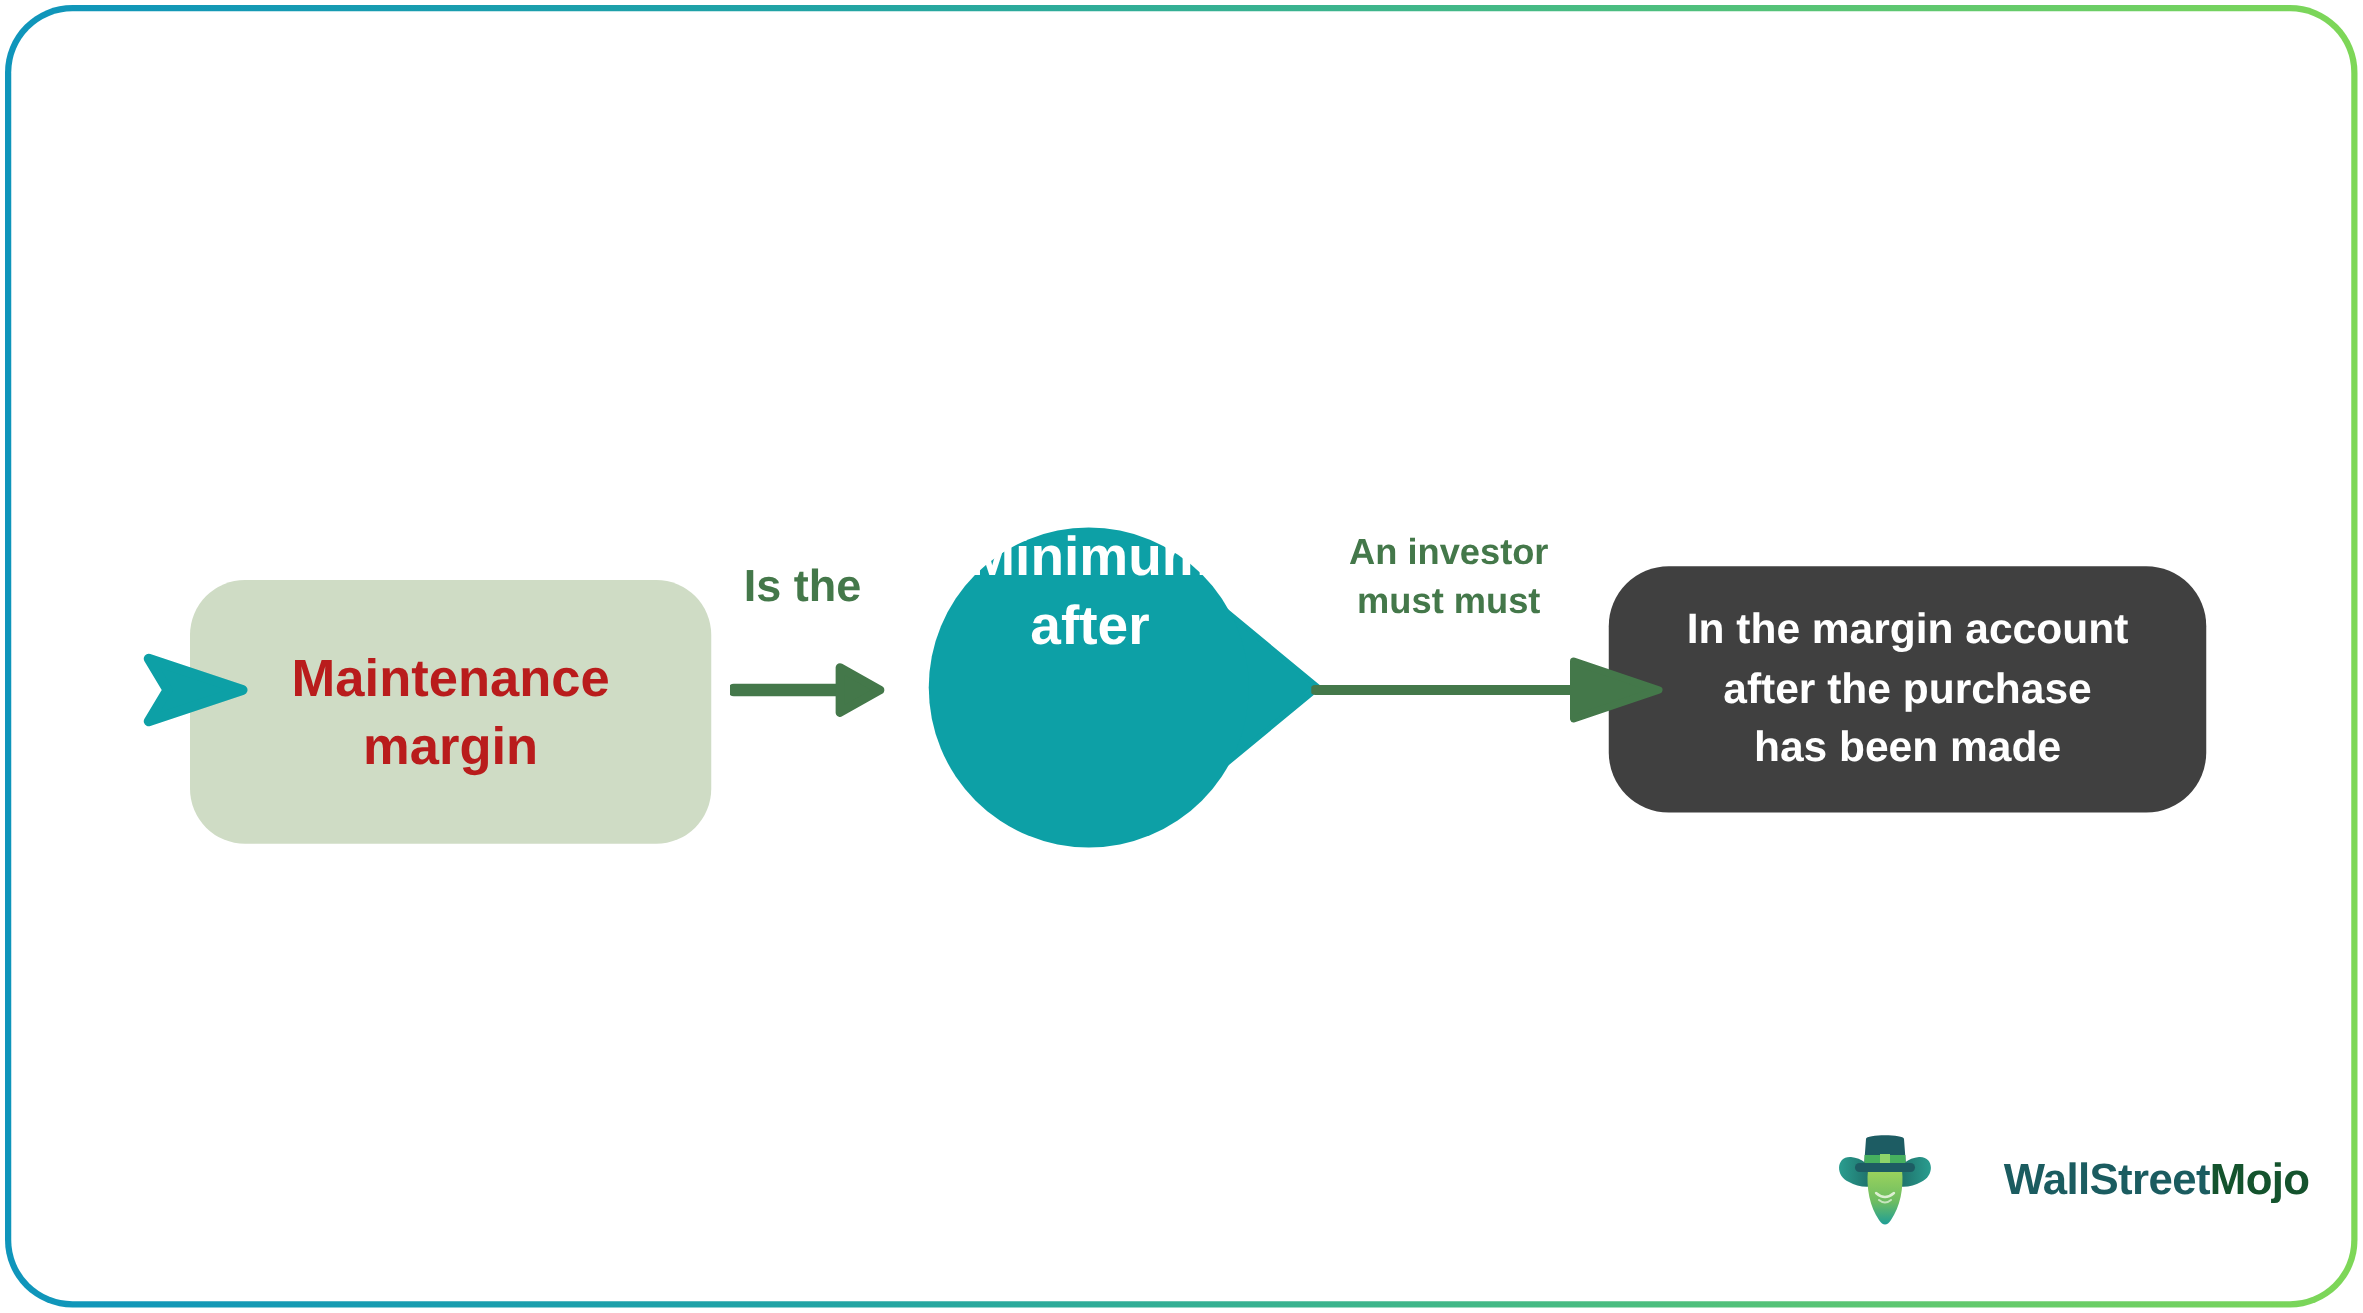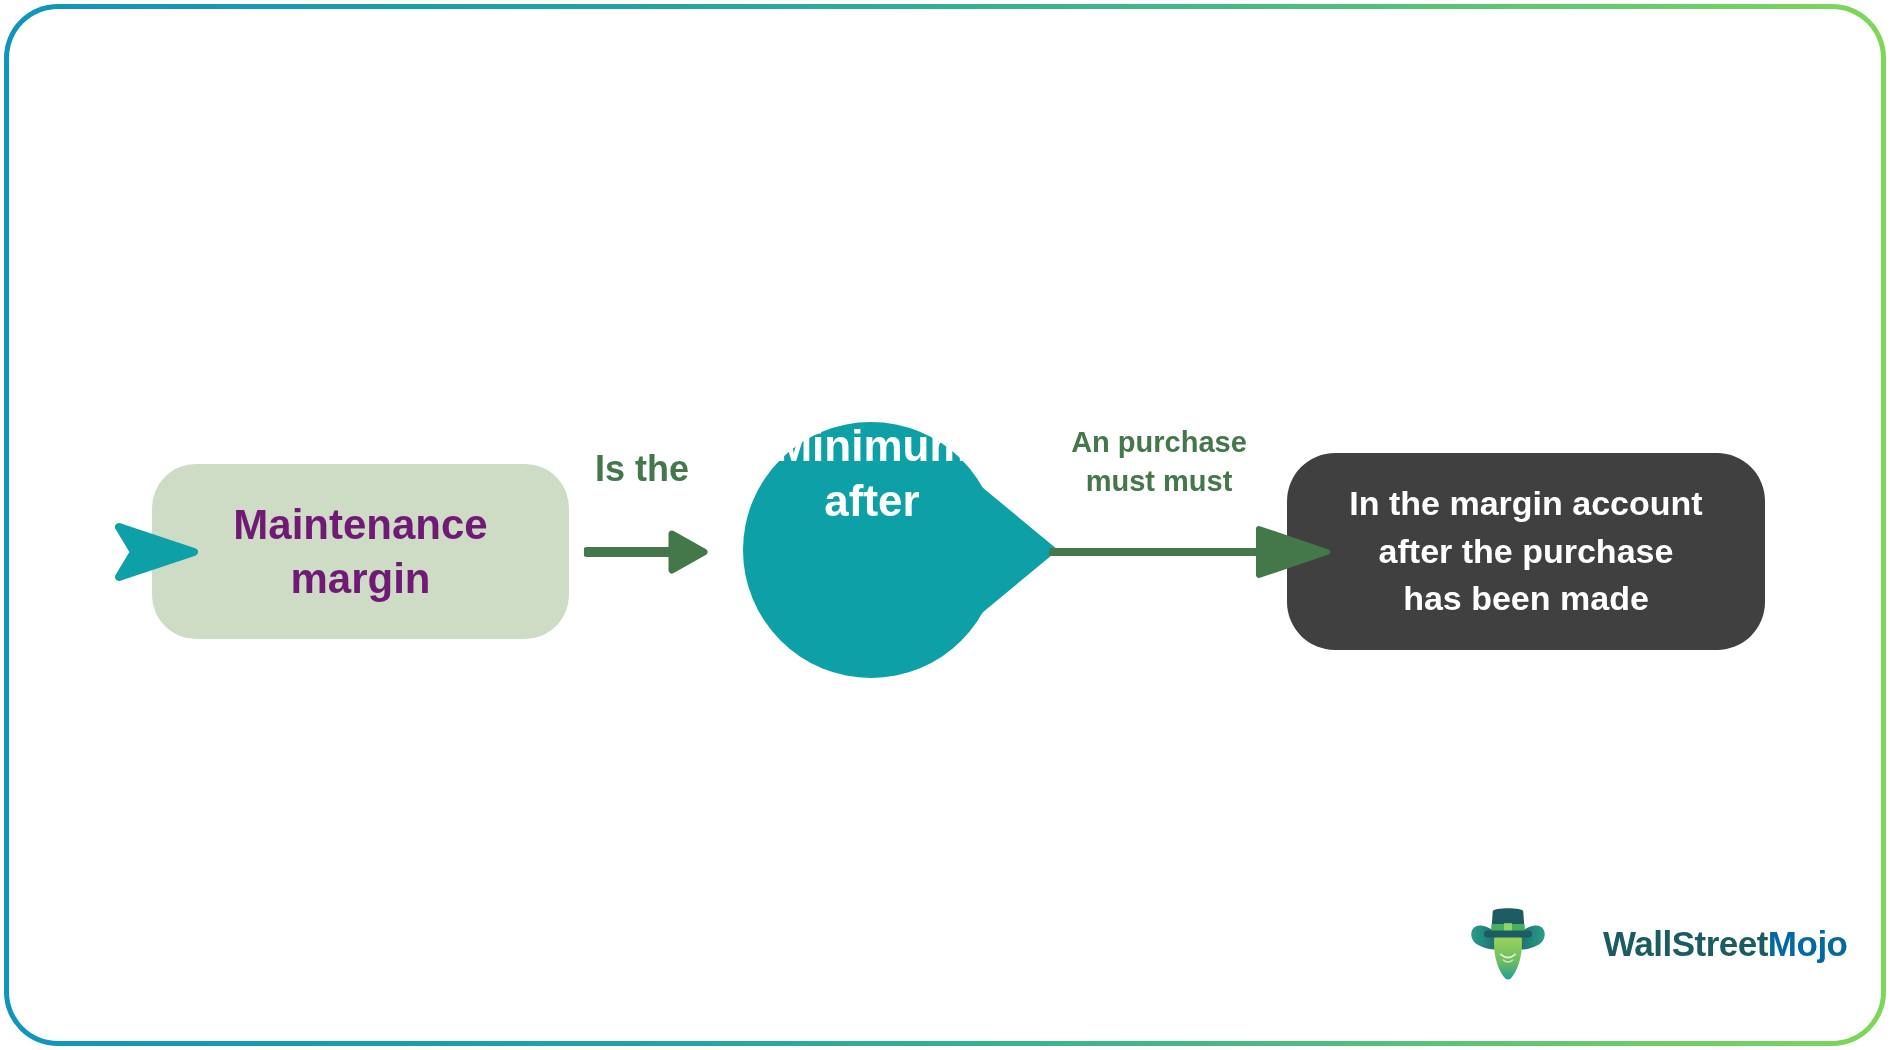--- a/index.html
+++ b/index.html
@@ -14,24 +14,24 @@
   .frame{
     position:absolute;inset:4px;border-radius:54px;
     background:linear-gradient(to right,#0f95bb 0%,#22a4a4 35%,#4cbe7f 70%,#7ed757 100%);
   }
   .frame-inner{
     position:absolute;inset:5px;border-radius:49px;background:#ffffff;
   }
   .abs{position:absolute;}
   
   .src-box{
-    left:152px;top:464px;width:417px;height:175px;
+    left:152px;top:464px;width:417px;height:211px;
     background:#cfdcc5;border-radius:44px;
     display:flex;align-items:center;justify-content:center;
-    text-align:center;color:#701a75;
+    text-align:center;color:#b91c1c;
     font-size:42px;font-weight:700;line-height:1.27;
     z-index:2;
   }
   .entry-arrow{left:114px;top:522px;width:86px;height:60px;z-index:3;}
   .connector-label{
     color:#44784a;font-weight:700;text-align:center;
   }
   .lbl-1{left:572px;top:446px;width:140px;font-size:36px;line-height:1.3;}
   .lbl-2{left:1053px;top:423px;width:212px;font-size:29px;line-height:1.34;}
   .arrow1{left:584px;top:524px;width:126px;height:56px;z-index:3;}
@@ -51,21 +51,21 @@
     z-index:2;
   }
   .line{display:block;}
   
   .logo{
     left:1468px;top:903px;height:82px;
     display:flex;align-items:center;gap:7px;z-index:2;
   }
   .logo-text{font-size:35px;font-weight:800;letter-spacing:-0.5px;white-space:nowrap;}
   .logo-text .primary{color:#1b5c60;margin-left:48px;}
-  .logo-text .accent{color:#0369a1;}
+  .logo-text .accent{color:#14532d;}
 </style>
 </head>
 <body>
 
 <div id="stage">
 
   <div class="frame">
     <div class="frame-inner"></div>
   </div>
 
@@ -92,21 +92,21 @@
     <circle cx="130" cy="132" r="128" fill="#0da0a6"></circle>
   </svg>
   <div class="abs drop-label">
     <div>
       <span class="line">Minimum</span>
       <span class="line">after</span>
     </div>
   </div>
 
   <div class="abs connector-label lbl-2">
-    <span class="line">An purchase</span>
+    <span class="line">An investor</span>
     <span class="line">must must</span>
   </div>
 
   <svg class="abs arrow2" viewBox="0 0 282 62">
     <line x1="3" y1="31" x2="222" y2="31" stroke="#44784a" stroke-width="8" stroke-linecap="round"></line>
     <polygon points="210,8 278,31 210,54" fill="#44784a" stroke="#44784a" stroke-width="6" stroke-linejoin="round"></polygon>
   </svg>
 
   <div class="abs result-box">
     <div>

